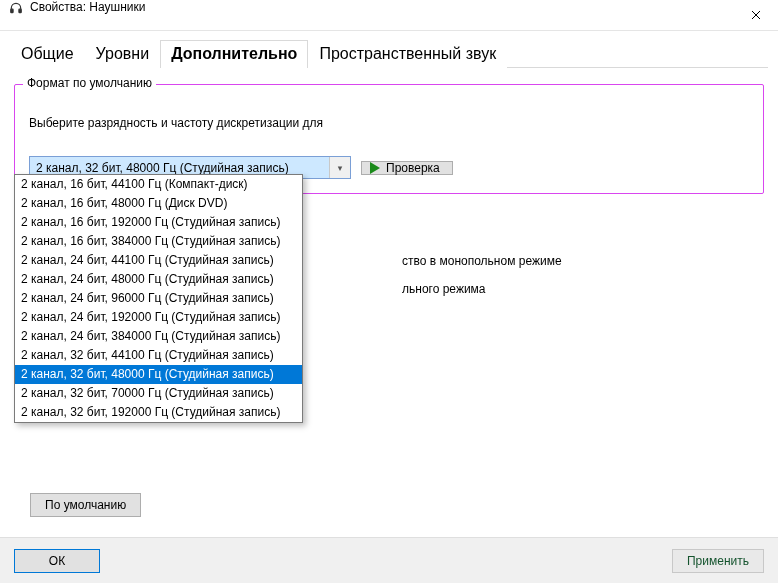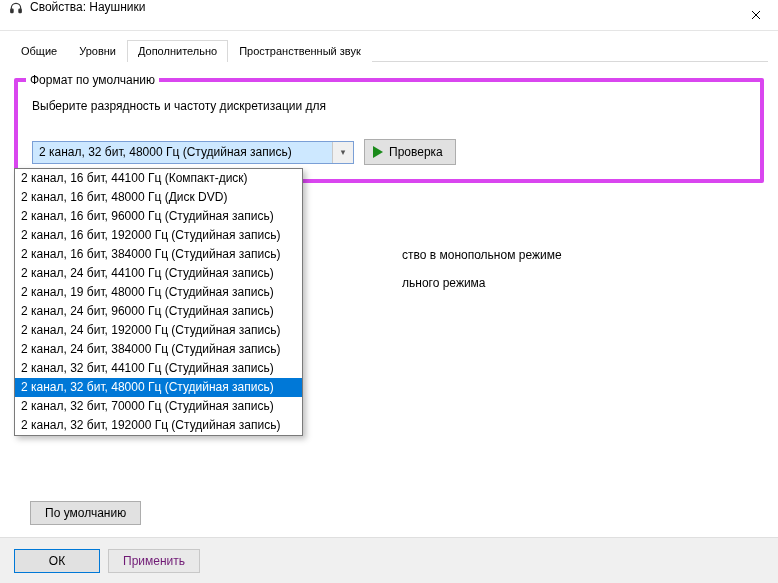--- a/index.html
+++ b/index.html
@@ -49,58 +49,59 @@
     justify-content: center;
     font-size: 14px;
     color: #000;
   }
 
   
   .tabstrip {
     display: flex;
     align-items: center;
     padding: 8px 10px 0 10px;
-    font-size: 11px;
+    font-size: 16px;
   }
   .tab {
     padding: 4px 10px 5px 10px;
     border: 1px solid transparent;
     border-bottom: none;
     position: relative;
     top: 1px;
     background: #fff;
     cursor: default;
   }
   .tab.active {
     border-color: #d9d9d9;
     background: #ffffff;
     z-index: 2;
+    font-weight: bold;
   }
   .tab:not(.active) {
     color: #000;
   }
   .tab-underline {
     border-bottom: 1px solid #d9d9d9;
     margin: 0 10px;
   }
 
   
   .body {
     flex: 1;
     position: relative;
     padding: 10px 14px 0 14px;
     box-sizing: border-box;
   }
 
   
   .groupbox {
-    border: 4px solid #d946ef;
+    border: 1px solid #d946ef;
     border-radius: 2px;
     position: relative;
-    padding: 16px 14px 14px 14px;
+    padding: 30px 14px 14px 14px;
     margin-bottom: 16px;
     box-sizing: border-box;
   }
   .groupbox > .legend {
     position: absolute;
     top: -9px;
     left: 8px;
     background: #ffffff;
     padding: 0 4px;
     font-size: 12px;
@@ -142,21 +143,21 @@
     display: flex;
     align-items: center;
     justify-content: center;
     border-left: 1px solid #c8c8c8;
     background: #f0f0f0;
     font-size: 9px;
     color: #555;
   }
 
   .test-btn {
-    height: 26px;
+    height: 14px;
     border: 1px solid #adadad;
     background: #e1e1e1;
     padding: 0 12px 0 8px;
     display: flex;
     align-items: center;
     gap: 6px;
     font-size: 12px;
     cursor: default;
   }
   .test-btn .play-icon svg { display: block; }
@@ -182,53 +183,53 @@
   }
   .dropdown .opt.selected {
     background: #0078d7;
     color: #ffffff;
   }
 
   
   .defaults-row {
     position: absolute;
     left: 30px;
-    bottom: 12px;
+    bottom: 20px;
   }
   .btn {
     height: 24px;
     min-width: 88px;
     border: 1px solid #adadad;
     background: #e1e1e1;
     padding: 0 14px;
     font-size: 12px;
     font-family: inherit;
     cursor: default;
   }
 
   
   .footer {
     height: 46px;
     border-top: 1px solid #dfdfdf;
     display: flex;
     align-items: center;
-    justify-content: flex-start;
+    justify-content: space-between;
     gap: 8px;
     padding: 0 14px;
     box-sizing: border-box;
     background: #f0f0f0;
   }
   .footer .btn {
     min-width: 86px;
   }
   .footer .btn.primary {
     border-color: #0078d7;
   }
   .footer .btn.disabled {
-    color: #701a75;
+    color: #14532d;
     background: #e9e9e9;
     border-color: #c8c8c8;
   }
   .peek {
     position: absolute;
     margin-left: 38px;
   }
   
   .peek1 { left: 364px; top: 186px; } 
   .peek2 { left: 364px; top: 214px; } 
@@ -286,25 +287,24 @@
       </div>
     </div>
 
     <span class="peek peekN">Н</span>
     <span class="peek peek1">ство в монопольном режиме</span>
     <span class="peek peek2">льного режима</span>
 
     <div class="dropdown" id="dropdown">
         <div class="opt">2 канал, 16 бит, 44100 Гц (Компакт-диск)</div>
         <div class="opt">2 канал, 16 бит, 48000 Гц (Диск DVD)</div>
-        <div class="opt">2 канал, 16 бит, 96000 Гц (Студийная запись)</div>
         <div class="opt">2 канал, 16 бит, 192000 Гц (Студийная запись)</div>
         <div class="opt">2 канал, 16 бит, 384000 Гц (Студийная запись)</div>
         <div class="opt">2 канал, 24 бит, 44100 Гц (Студийная запись)</div>
-        <div class="opt">2 канал, 19 бит, 48000 Гц (Студийная запись)</div>
+        <div class="opt">2 канал, 24 бит, 48000 Гц (Студийная запись)</div>
         <div class="opt">2 канал, 24 бит, 96000 Гц (Студийная запись)</div>
         <div class="opt">2 канал, 24 бит, 192000 Гц (Студийная запись)</div>
         <div class="opt">2 канал, 24 бит, 384000 Гц (Студийная запись)</div>
         <div class="opt">2 канал, 32 бит, 44100 Гц (Студийная запись)</div>
         <div class="opt selected">2 канал, 32 бит, 48000 Гц (Студийная запись)</div>
         <div class="opt">2 канал, 32 бит, 70000 Гц (Студийная запись)</div>
         <div class="opt">2 канал, 32 бит, 192000 Гц (Студийная запись)</div>
       </div>
 
     <div class="defaults-row">

